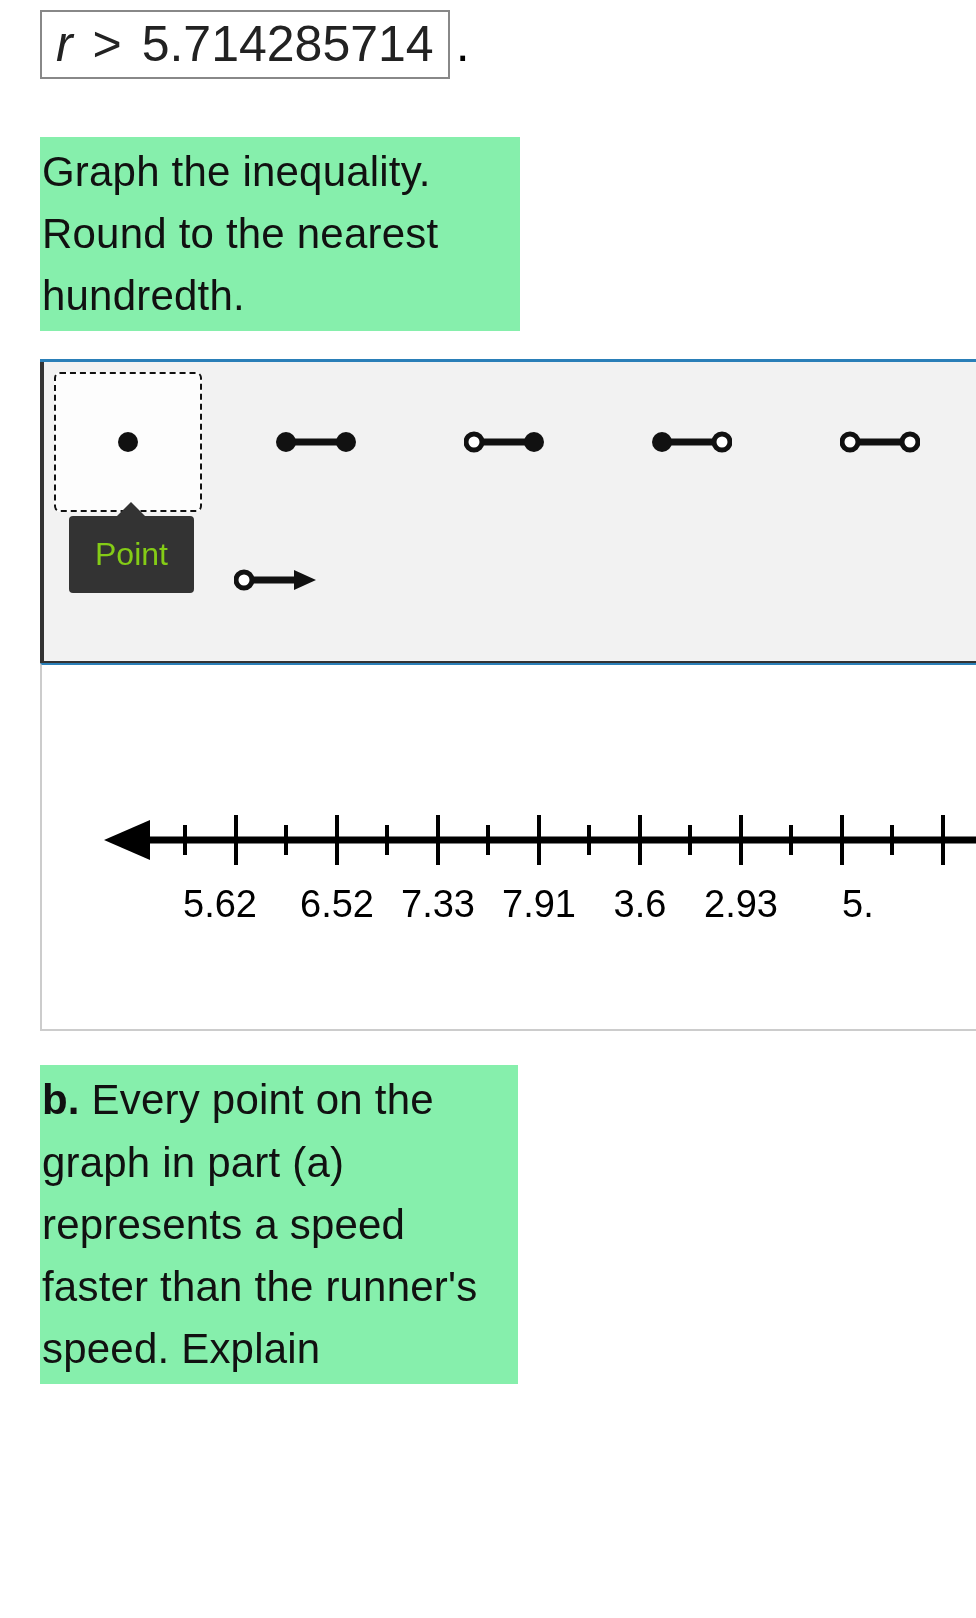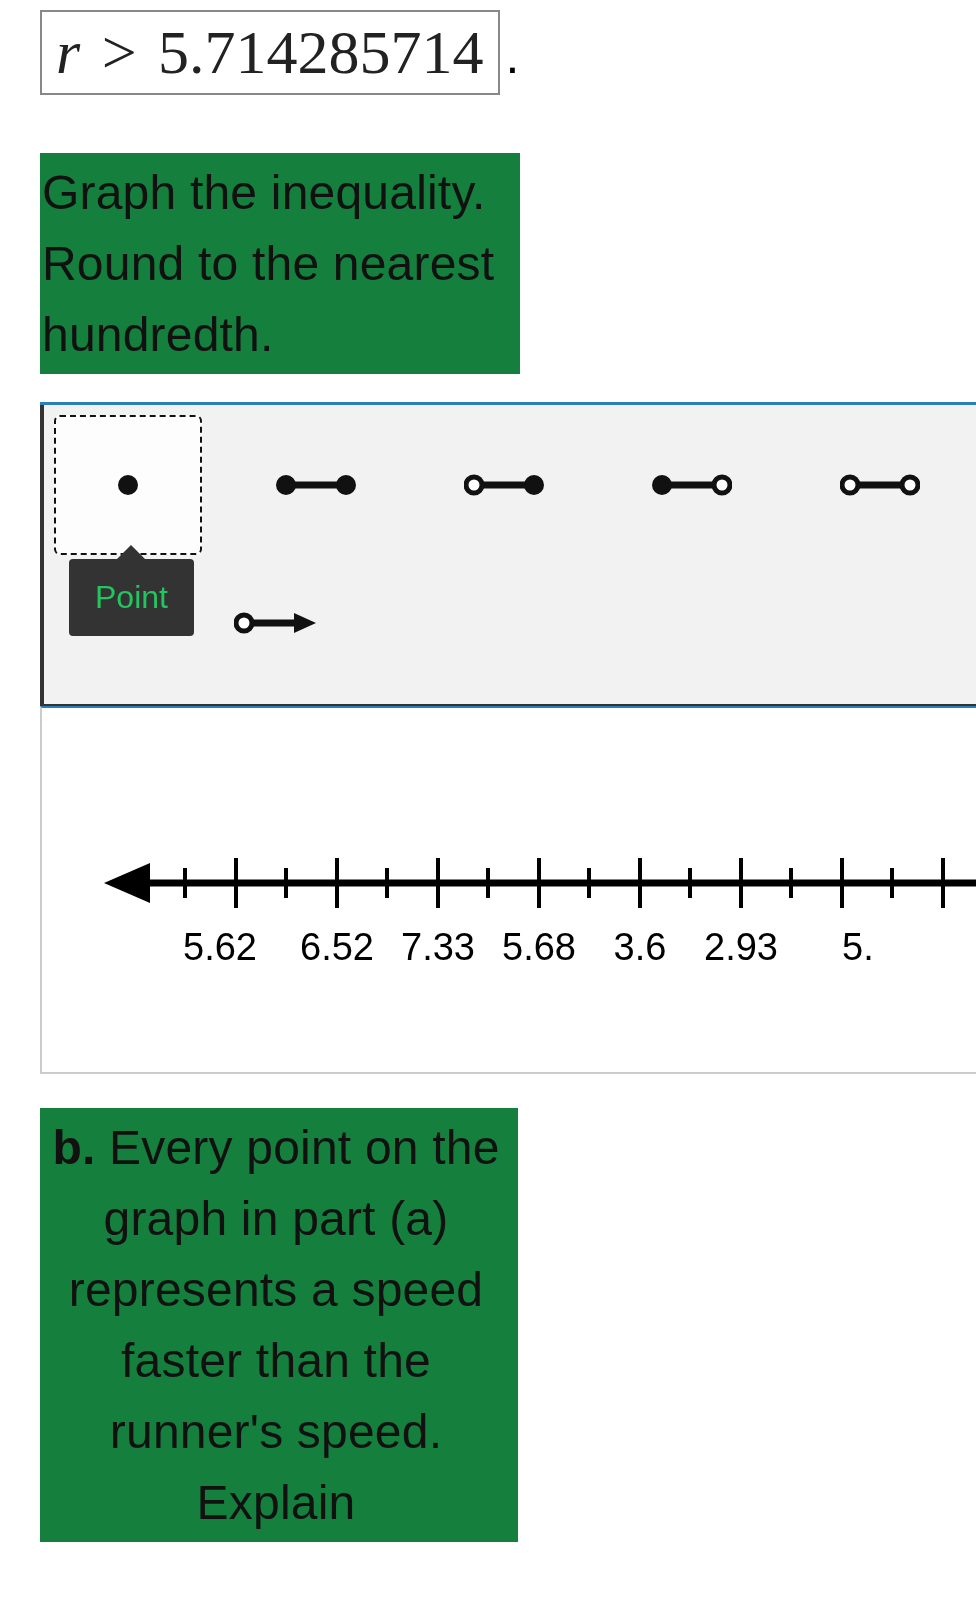--- a/index.html
+++ b/index.html
@@ -1,33 +1,33 @@
 <!DOCTYPE html>
 <html><head>
 <meta charset="utf-8">
 <style>
   * { box-sizing: border-box; margin: 0; padding: 0; }
   html, body { width: 976px; height: 1618px; font-family: "Helvetica Neue", Helvetica, Arial, sans-serif; background: #fff; overflow: hidden; }
   .page { padding: 10px 0 0 40px; width: 100%; position: relative; }
-  .math-box { display: inline-block; border: 2px solid #888; padding: 0 14px; font-size: 62px; font-family: Liberation Serif, serif; color: #222; line-height: 1.3; vertical-align: baseline; }
+  .math-box { display: inline-block; border: 2px solid #888; padding: 0 14px; font-size: 50px; font-family: Liberation Sans, sans-serif; color: #222; line-height: 1.3; vertical-align: baseline; }
   .math-box .var { font-style: italic; }
   .period { font-size: 50px; margin-left: 6px; }
-  .blue-block { background: #15803d; display: inline-block; padding: 4px 8px 4px 2px; margin-top: 58px; font-size: 48px; color: #111; line-height: 1.48; letter-spacing: 0.2px; max-width: 480px; }
+  .blue-block { background: #86efac; display: inline-block; padding: 4px 8px 4px 2px; margin-top: 58px; font-size: 42px; color: #111; line-height: 1.48; letter-spacing: 0.2px; max-width: 480px; }
   .tool-panel { margin-top: 28px; border: 2px solid #333; border-left-width: 4px; border-top: 3px solid #2a7fb8; border-right: none; background: #f2f2f2; width: 940px; height: 304px; position: relative; padding: 10px 0 10px 10px; }
   .tool-panel::before { content: ""; position: absolute; left: -4px; right: 0; top: -3px; height: 3px; background: #2a7fb8; }
   .tool-row { display: flex; align-items: center; height: 140px; gap: 40px; padding-left: 0; }
   .tool-btn { width: 148px; height: 140px; display: flex; align-items: center; justify-content: center; border-radius: 4px; }
   .tool-btn.selected { background: #fdfdfd; border: 2px dashed #111; border-radius: 6px; }
-  .tooltip { position: absolute; left: 25px; top: 154px; background: #333; color: #22c55e; padding: 20px 26px; font-size: 32px; border-radius: 4px; }
+  .tooltip { position: absolute; left: 25px; top: 154px; background: #333; color: #84cc16; padding: 20px 26px; font-size: 32px; border-radius: 4px; }
   .tooltip::before { content: ""; position: absolute; top: -14px; left: 50%; transform: translateX(-50%); border-left: 14px solid transparent; border-right: 14px solid transparent; border-bottom: 14px solid #333; }
   .nl-container { border: 2px solid #ccc; border-top: 2px solid #2a7fb8; border-right: none; width: 940px; height: 368px; position: relative; background: #fff; margin-top: 0; }
   .nl-svg { position: absolute; top: 130px; left: 0; }
   .tick-labels { position: absolute; top: 218px; left: 0; width: 100%; font-size: 38px; color: #000; font-family: "Helvetica Neue", Arial, sans-serif; }
   .tick-labels span { position: absolute; transform: translateX(-50%); }
-  .part-b { margin-top: 34px; text-align: center; }
+  .part-b { margin-top: 34px; }
   .bold { font-weight: bold; }
 </style>
 </head>
 <body>
 
 <div class="page">
   <div>
     <span class="math-box">
       <span class="var">r</span>
       <span style="margin:0 6px;">&gt;</span>
@@ -106,21 +106,21 @@
         <line x1="749" y1="30" x2="749" y2="60"></line>
         <line x1="800" y1="20" x2="800" y2="70"></line>
         <line x1="850" y1="30" x2="850" y2="60"></line>
         <line x1="901" y1="20" x2="901" y2="70"></line>
       </g>
     </svg>
     <div class="tick-labels">
       <span style="left:178px">5.62</span>
       <span style="left:295px">6.52</span>
       <span style="left:396px">7.33</span>
-      <span style="left:497px">5.68</span>
+      <span style="left:497px">7.91</span>
       <span style="left:598px">3.6</span>
       <span style="left:699px">2.93</span>
       <span style="left:800px; transform:none;">5.</span>
     </div>
   </div>
 
   <div class="blue-block part-b" style="max-width:478px;">
     <span class="bold">b.</span><span> Every point on the graph in part (a) represents a speed faster than the runner's speed. Explain</span>
   </div>
 </div>

